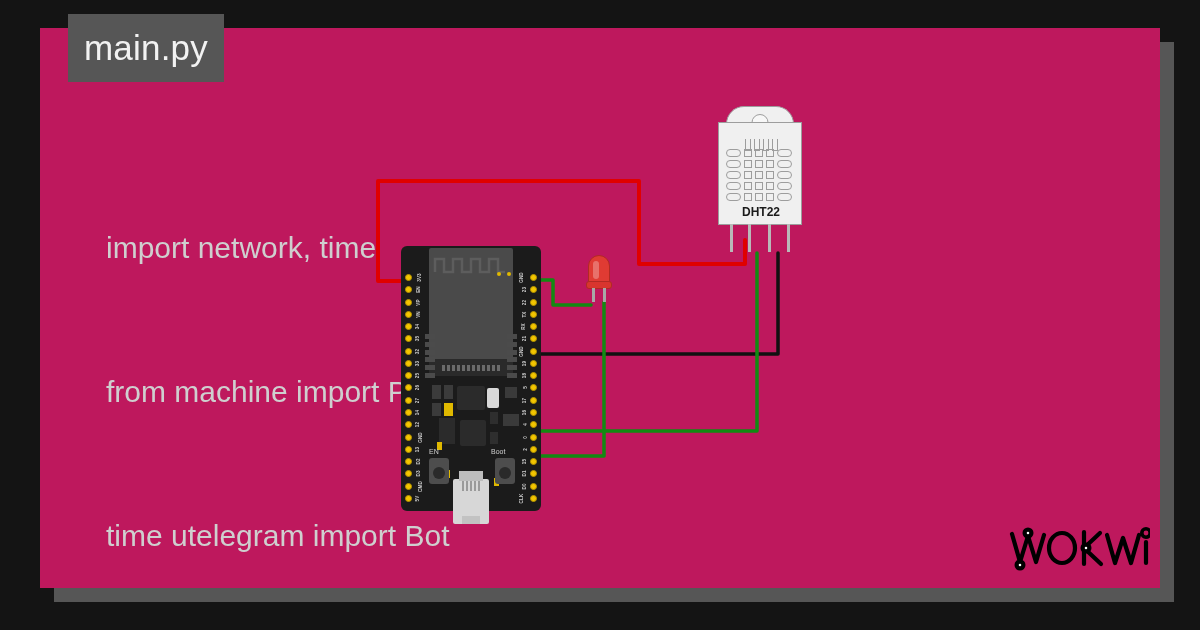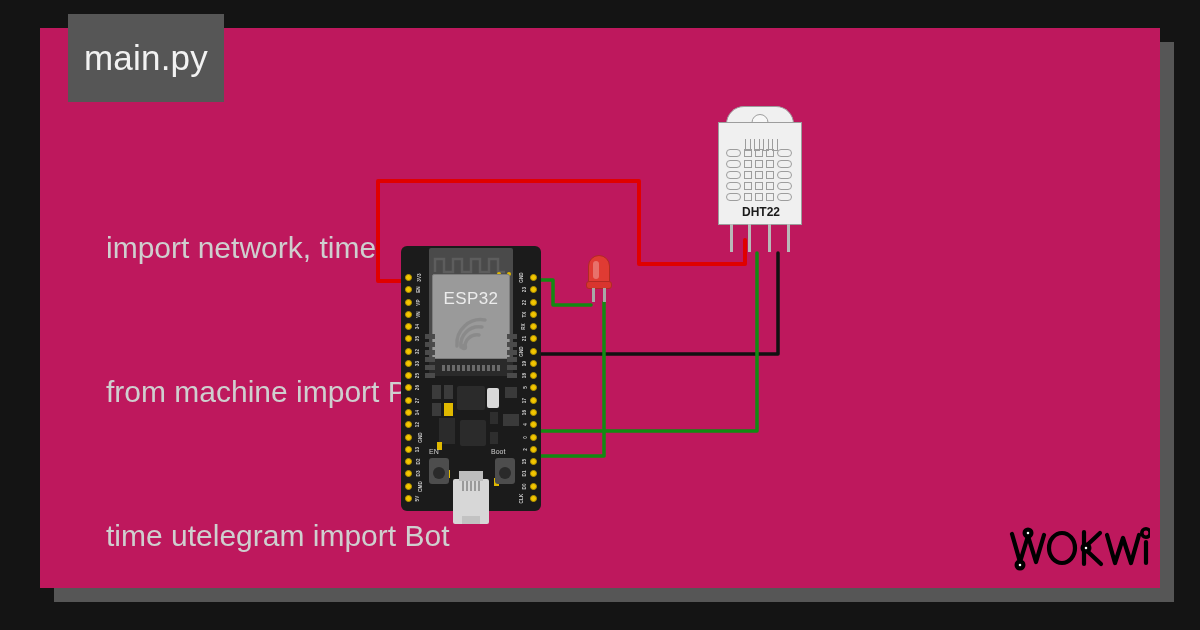--- a/index.html
+++ b/index.html
@@ -41,21 +41,21 @@
 
   
   .file-tab {
     position: absolute;
     left: 68px;
     top: 14px;
     background: #565656;
     color: #f2f2f2;
     font-size: 35px;
     line-height: 56px;
-    padding: 16px 16px;
+    padding: 6px 16px;
     letter-spacing: 0.2px;
     white-space: nowrap;
   }
 
   
   .code {
     position: absolute;
     left: 66px;
     top: 100px;
     width: 1060px;
@@ -593,29 +593,20 @@
         </span>
     </div>
 
     <div class="mod-shield"></div>
     <svg class="mod-antenna" viewBox="0 0 74 22">
       <path d="M2 20 L2 7 L11 7 L11 20 L20 20 L20 7 L29 7 L29 20 L38 20 L38 7 L47 7 L47 20 L56 20 L56 7 L65 7 L65 20 L72 20" fill="none" stroke="#5d5d5d" stroke-width="2.5"></path>
     </svg>
     <span class="comp led-sm" style="left:96px;top:26px;width:4px;height:4px;border-radius:50%;"></span>
     <span class="comp led-sm" style="left:106px;top:26px;width:4px;height:4px;border-radius:50%;"></span>
 
-    <div class="mod-can">
-      <span class="esp-txt">ESP32</span>
-      <svg class="mod-wifi" width="40" height="36" viewBox="0 0 40 36">
-        <path d="M6 30 A24 24 0 0 1 34 4" fill="none" stroke="#6f6f6f" stroke-width="3.5" stroke-linecap="round"></path>
-        <path d="M10 31 A18 18 0 0 1 31 11" fill="none" stroke="#6f6f6f" stroke-width="3.5" stroke-linecap="round"></path>
-        <path d="M14 32 A12 12 0 0 1 28 19" fill="none" stroke="#6f6f6f" stroke-width="3.5" stroke-linecap="round"></path>
-        <circle cx="13" cy="31" r="3.2" fill="#6f6f6f"></circle>
-      </svg>
-    </div>
     <div class="mod-pads">
       <i></i>
         <i></i>
         <i></i>
         <i></i>
         <i></i>
         <i></i>
         <i></i>
         <i></i>
         <i></i>

